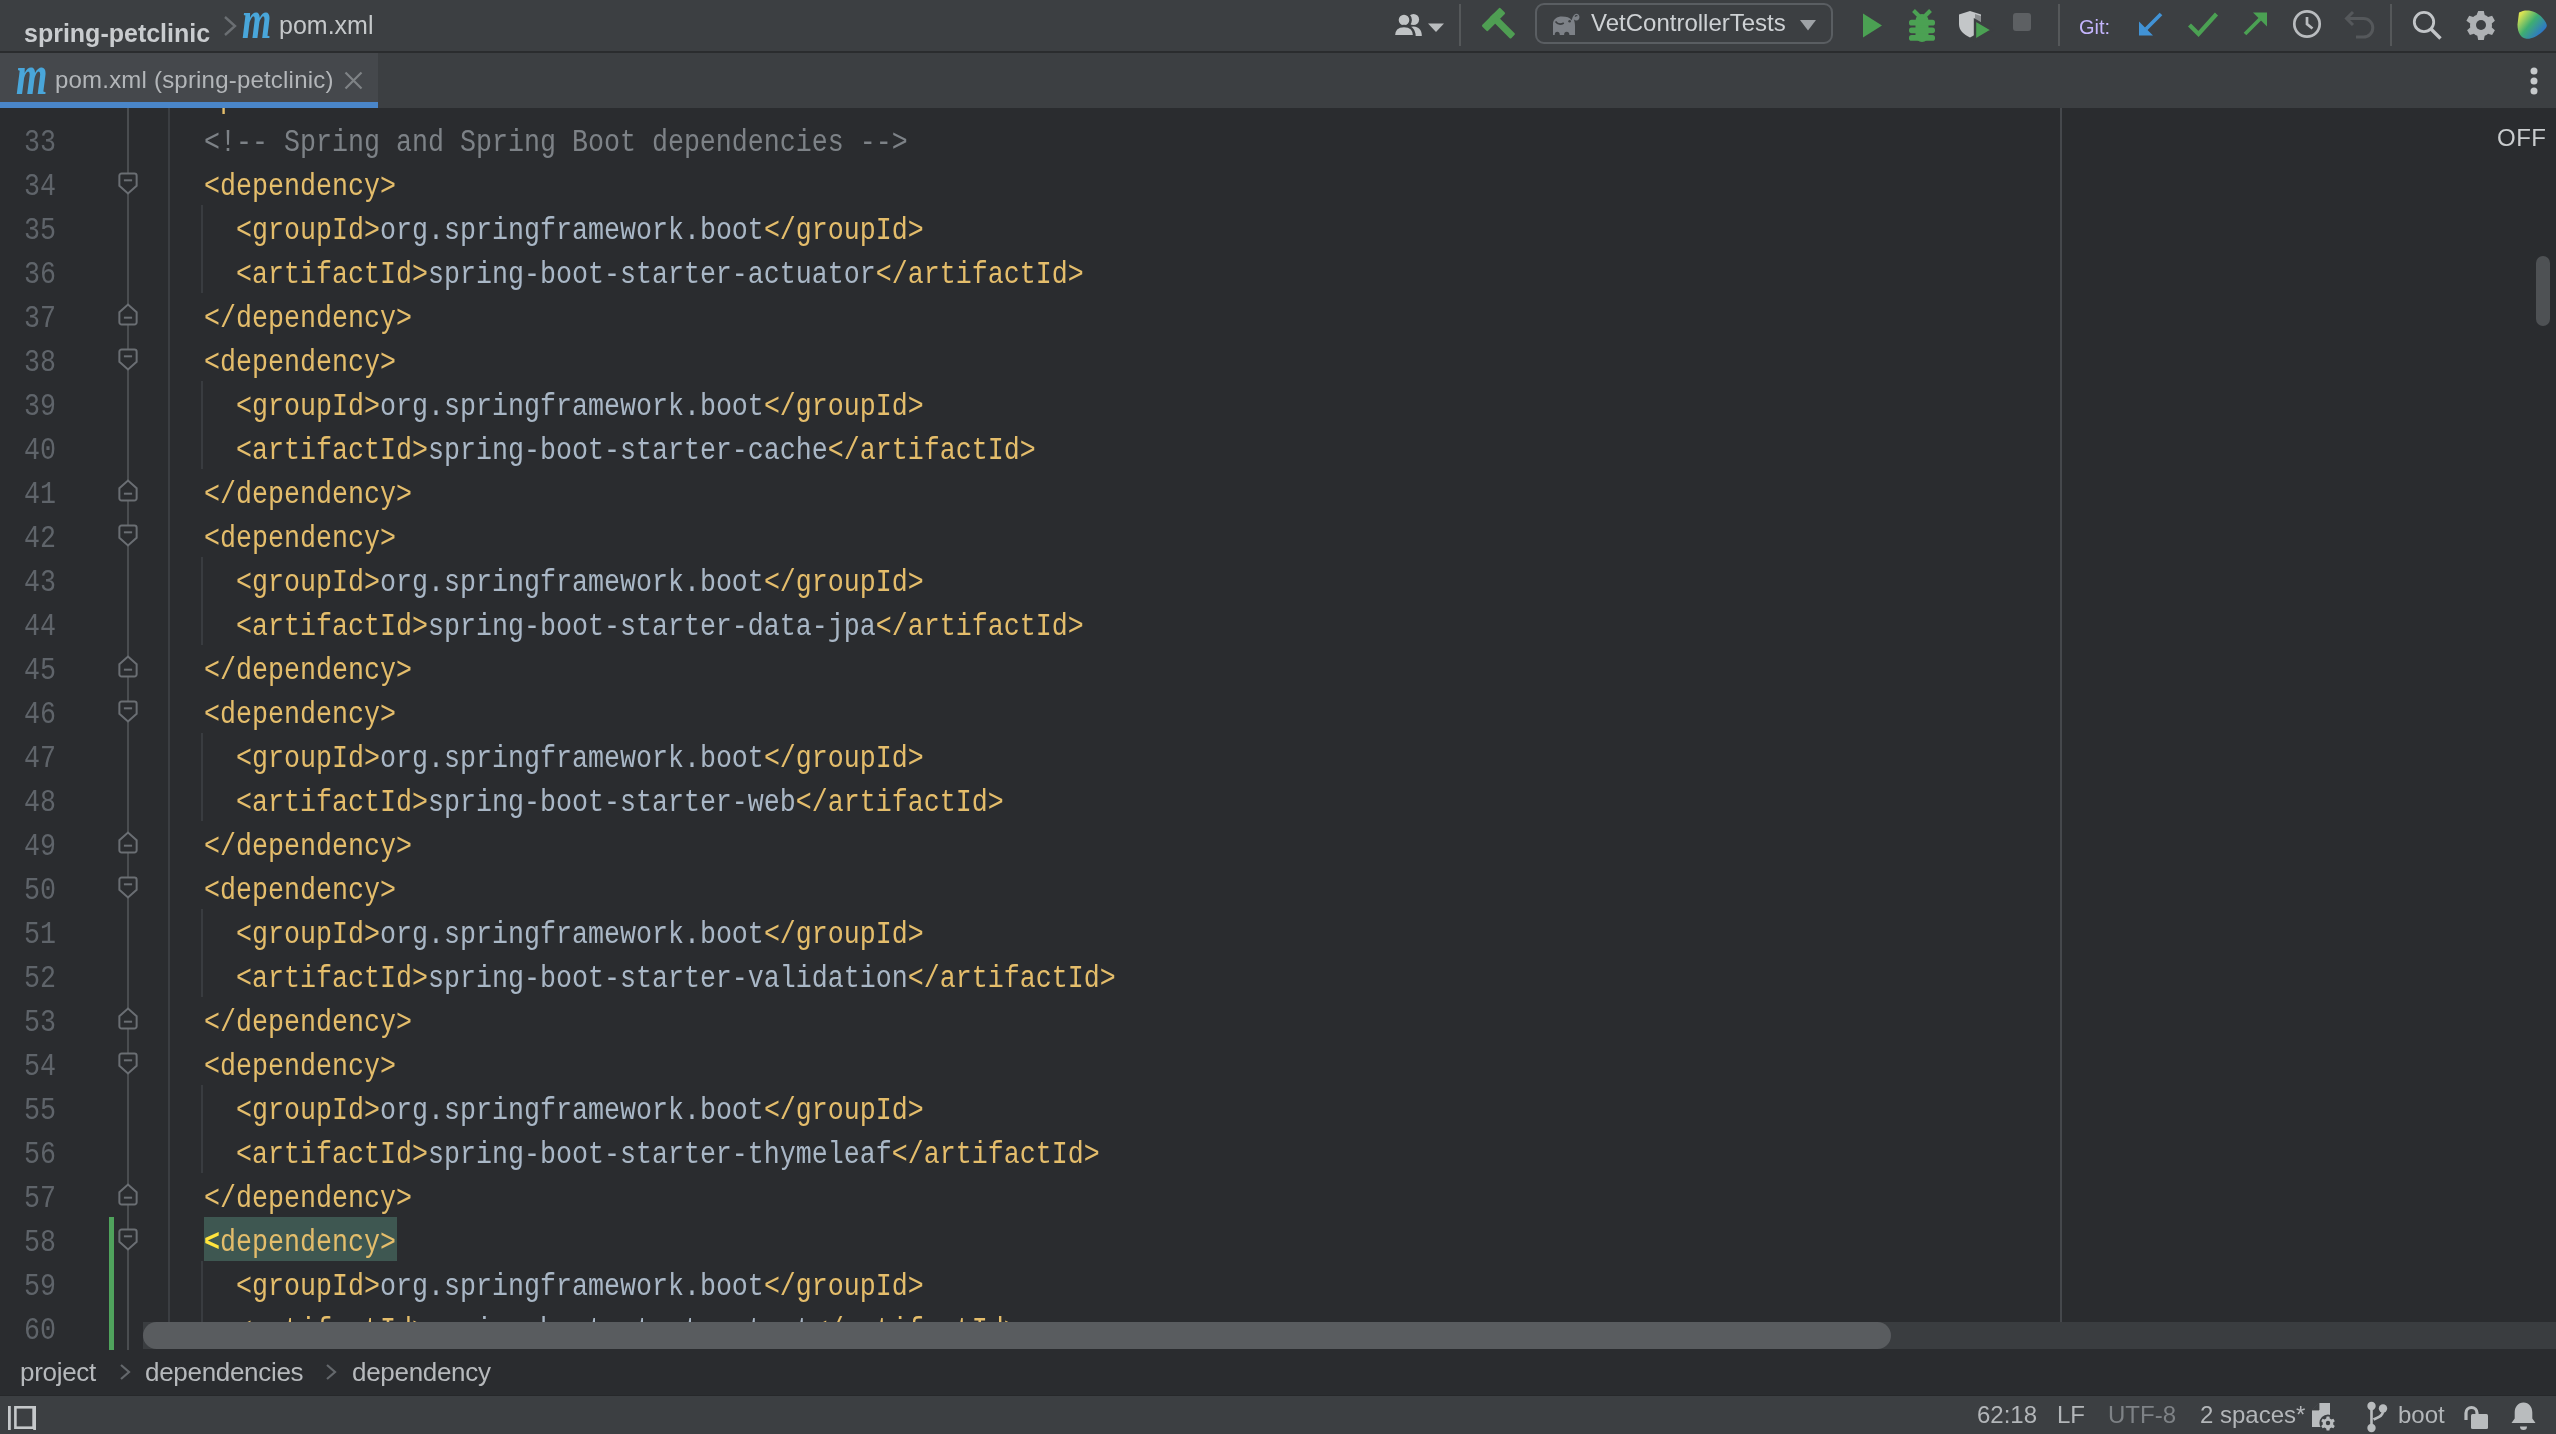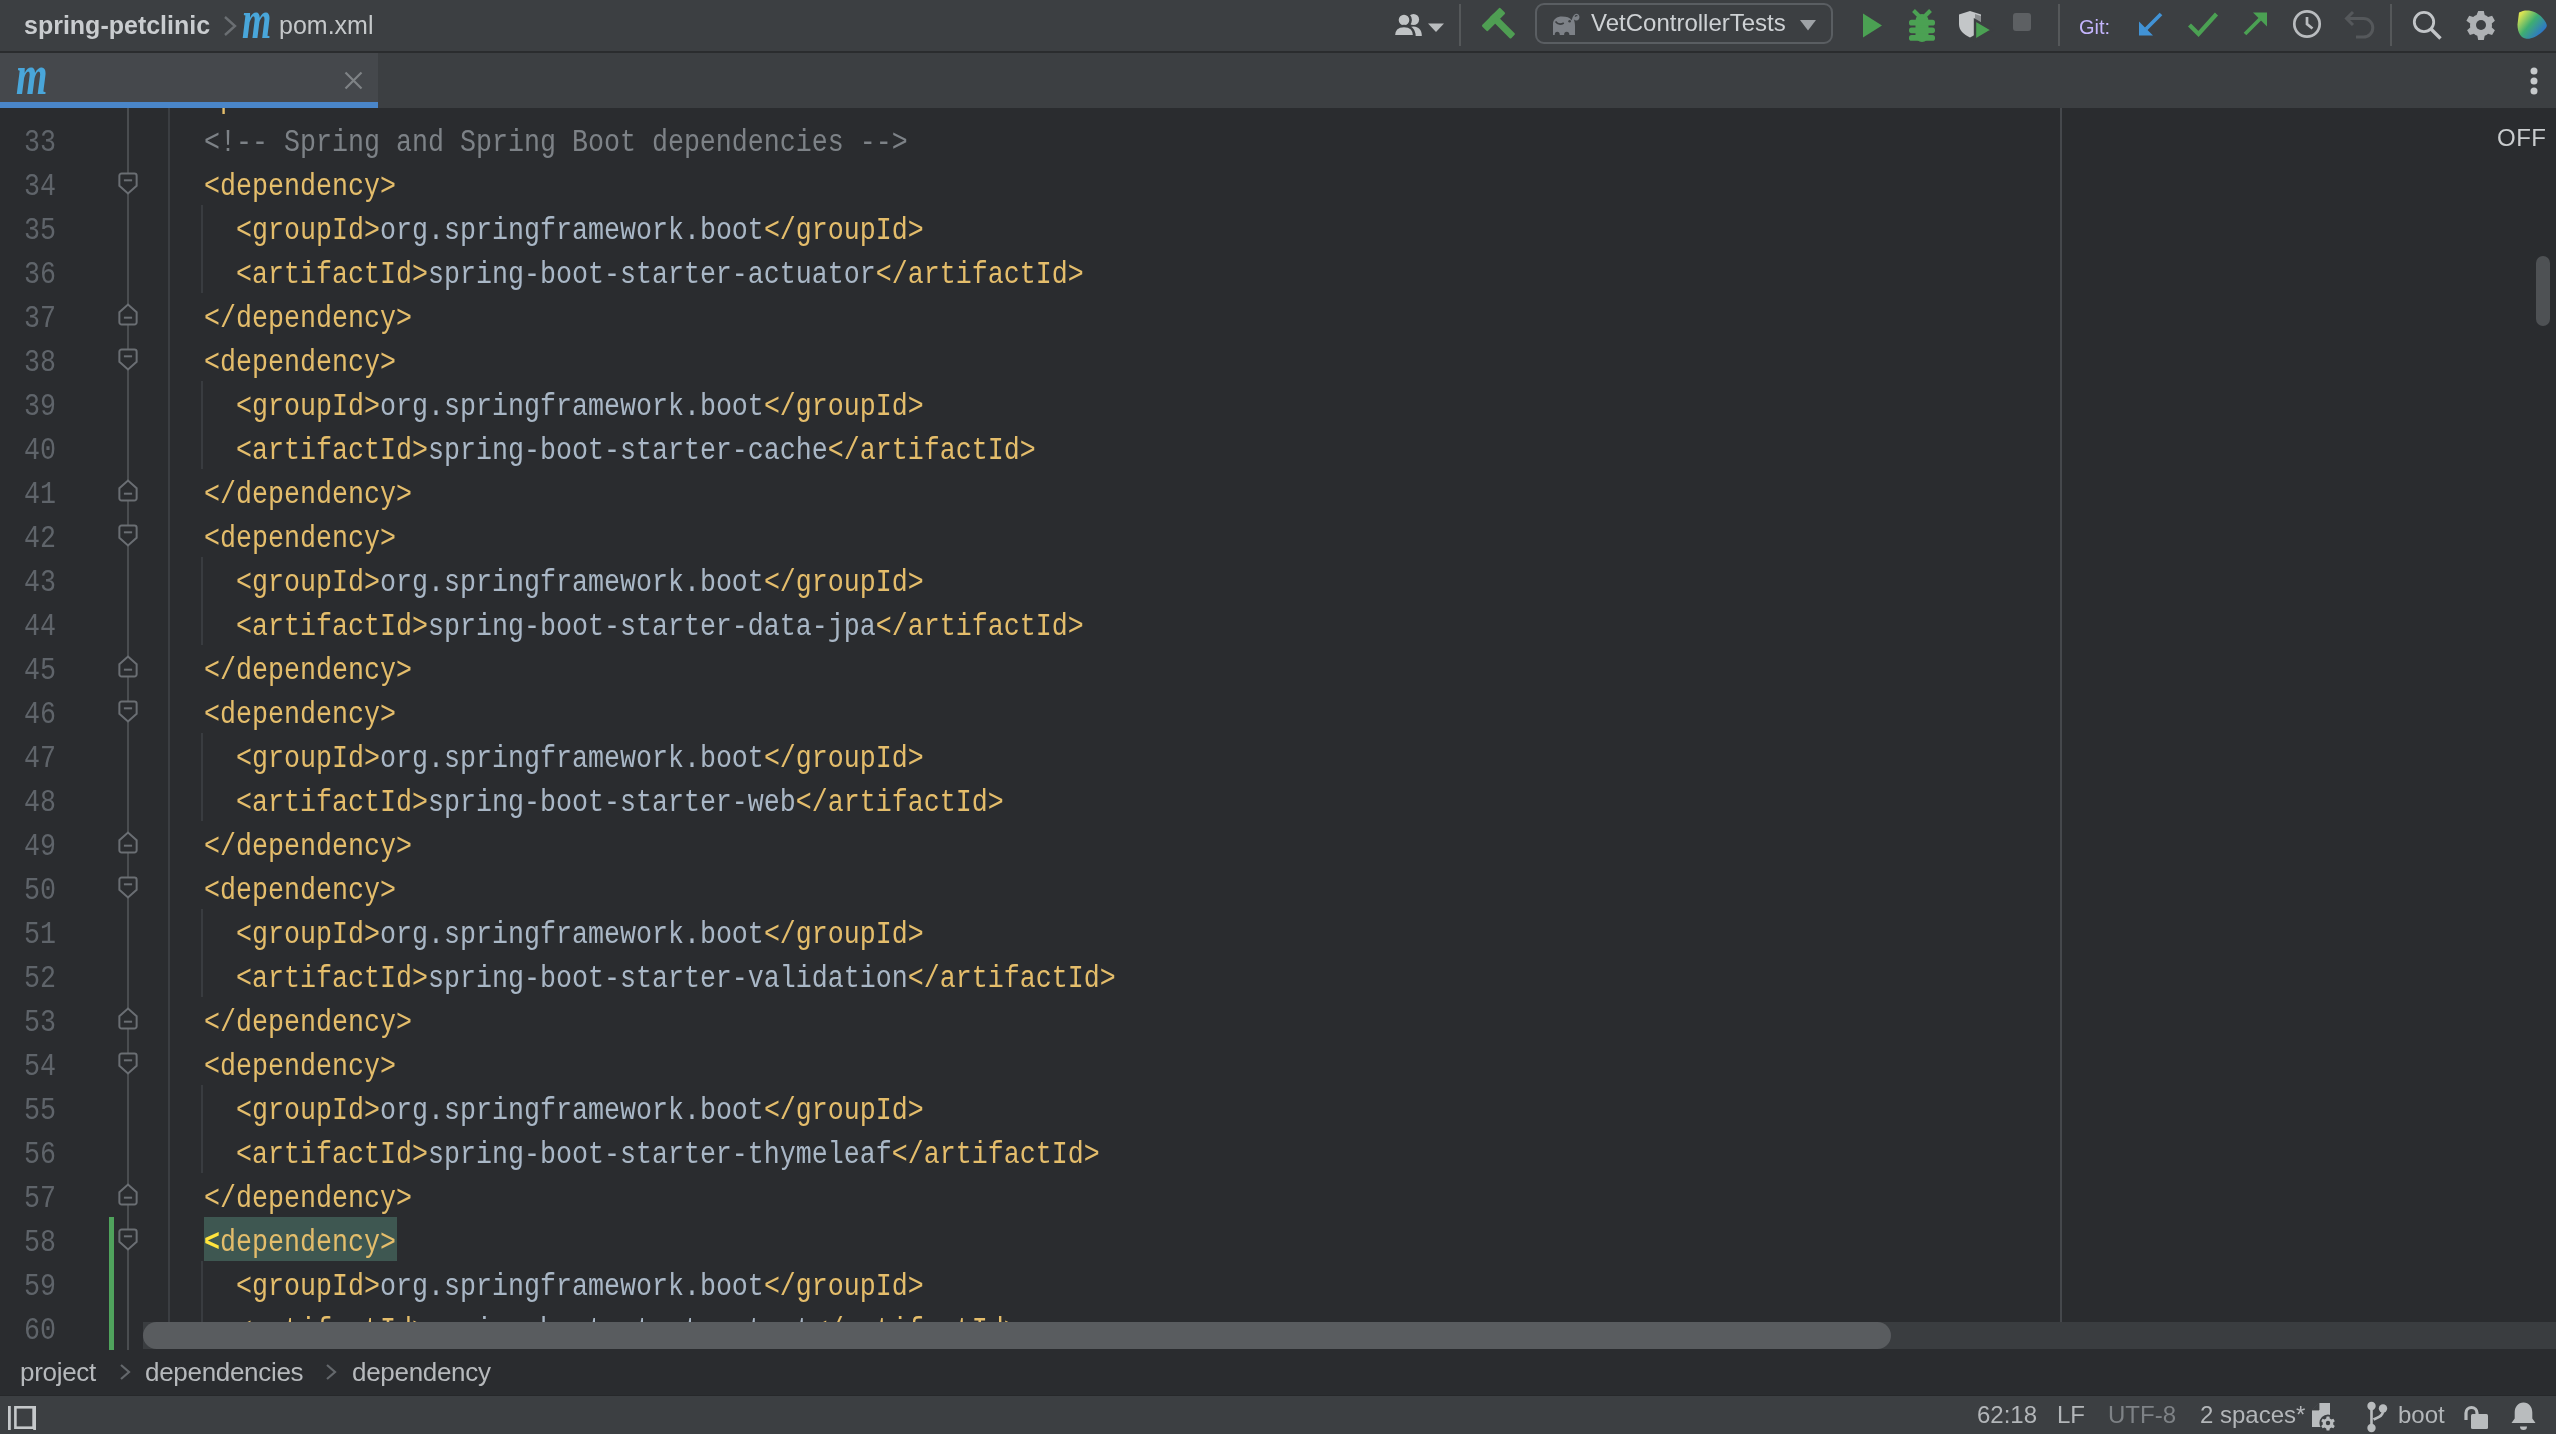--- a/index.html
+++ b/index.html
@@ -1,19 +1,19 @@
 <!DOCTYPE html>
 <html><head><meta charset="utf-8"><style>
 * { margin:0; padding:0; box-sizing:border-box; }
 html,body { width:2556px; height:1434px; background:#2a2c2f; overflow:hidden; }
 body { font-family:"Liberation Sans", sans-serif; position:relative; }
 .abs { position:absolute; }
 #toolbar { position:absolute; left:0; top:0; width:2556px; height:51px; background:#3c3f42; }
 #tbborder { position:absolute; left:0; top:51px; width:2556px; height:2px; background:#2a2c2e; }
-#crumb { position:absolute; left:24px; top:0; height:63px; line-height:51px; color:#c9cccf; font-size:25px; font-weight:bold; letter-spacing:0px; }
+#crumb { position:absolute; left:24px; top:8px; height:63px; line-height:51px; color:#c9cccf; font-size:25px; font-weight:bold; letter-spacing:0px; }
 #crumb2 { position:absolute; left:279px; top:0; height:51px; line-height:51px; color:#c5c8ca; font-size:25px; }
 .msvg text { font-family:"Liberation Serif", serif; font-style:italic; font-weight:bold; fill:#49a6da; }
 #tabrow { position:absolute; left:0; top:53px; width:2556px; height:55px; background:#3c3f42; }
 #tab { position:absolute; left:0; top:0; width:378px; height:55px; background:#45484c; }
 #tabul { position:absolute; left:0; top:49px; width:378px; height:6px; background:#4a86c9; }
 
 #tabtxt { position:absolute; left:55px; top:0; height:53px; line-height:53px; font-size:24px; color:#b3b6b9; letter-spacing:0.2px; }
 #editor { position:absolute; left:0; top:108px; width:2556px; height:1242px; background:#2a2c2f; overflow:hidden; }
 .ln { position:absolute; left:0; width:56px; height:44px; line-height:44px; text-align:right; color:#5f646a; font-family:"Liberation Mono", monospace; font-size:26.666px; transform:scaleY(1.18); transform-origin:0 0; }
 .cl { position:absolute; left:140px; height:44px; line-height:44px; white-space:pre; font-family:"Liberation Mono", monospace; font-size:26.666px; transform:scaleY(1.18); transform-origin:0 0; }
@@ -132,20 +132,21 @@
       </defs>
     <path d="M5 5.5 C14 0.5 26 5 31.8 15.5 C33.2 18 33.2 19.5 31.5 21.5 C26.5 27.5 18 32.5 12.5 31.8 C7 31 3.5 26 3.5 17.5 Z" fill="url(#lg1)"></path>
   </svg>
 </div>
 <div id="tbborder"></div>
 <div id="tabrow">
   <div id="tab">
     <svg class="abs msvg" style="left:16px;top:0" width="40" height="56">
         <text font-size="58" transform="translate(0,41) scale(0.70 1)">m</text>
       </svg>
+    <span id="tabtxt">pom.xml (spring-petclinic)</span>
     <svg class="abs" style="left:343px;top:17px" width="21" height="21" viewBox="0 0 21 21">
         <path d="M2.5 2.5 L18.5 18.5 M18.5 2.5 L2.5 18.5" stroke="#7f8386" stroke-width="2.2"></path>
       </svg>
   </div>
   <div id="tabul"></div>
   <svg class="abs" style="left:2530px;top:14px" width="8" height="28" viewBox="0 0 8 28">
     <circle cx="4" cy="4" r="3.5" fill="#c6c9cb"></circle>
       <circle cx="4" cy="14" r="3.5" fill="#c6c9cb"></circle>
       <circle cx="4" cy="24" r="3.5" fill="#c6c9cb"></circle>
   </svg>

